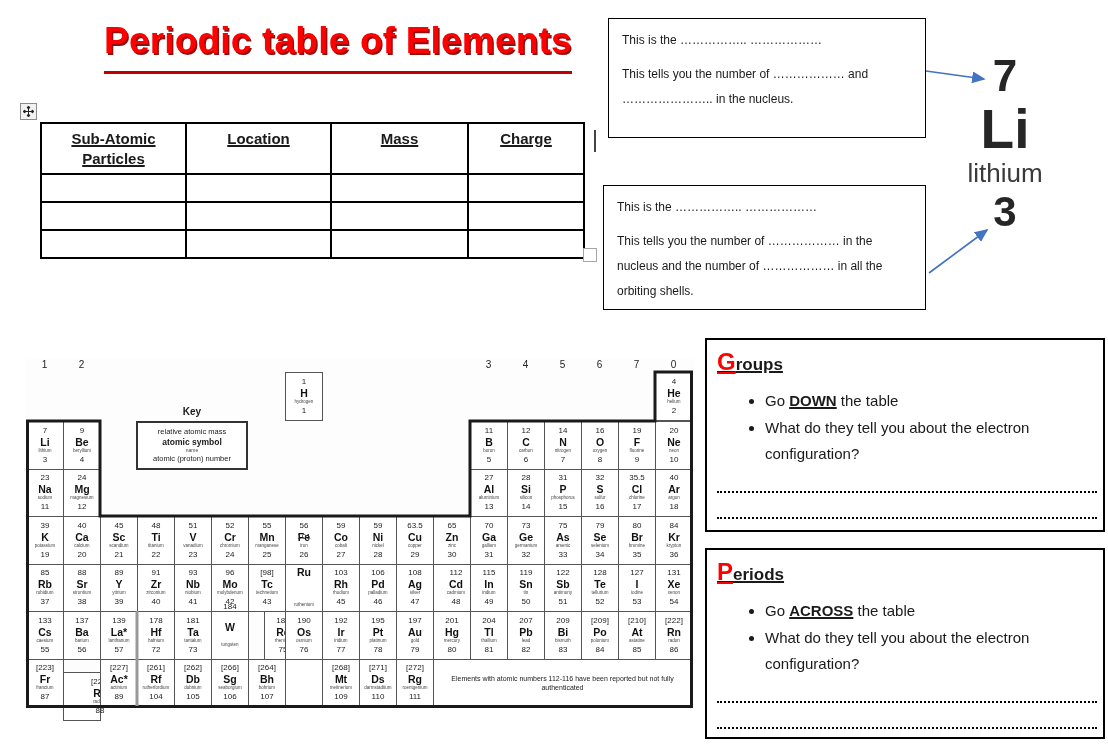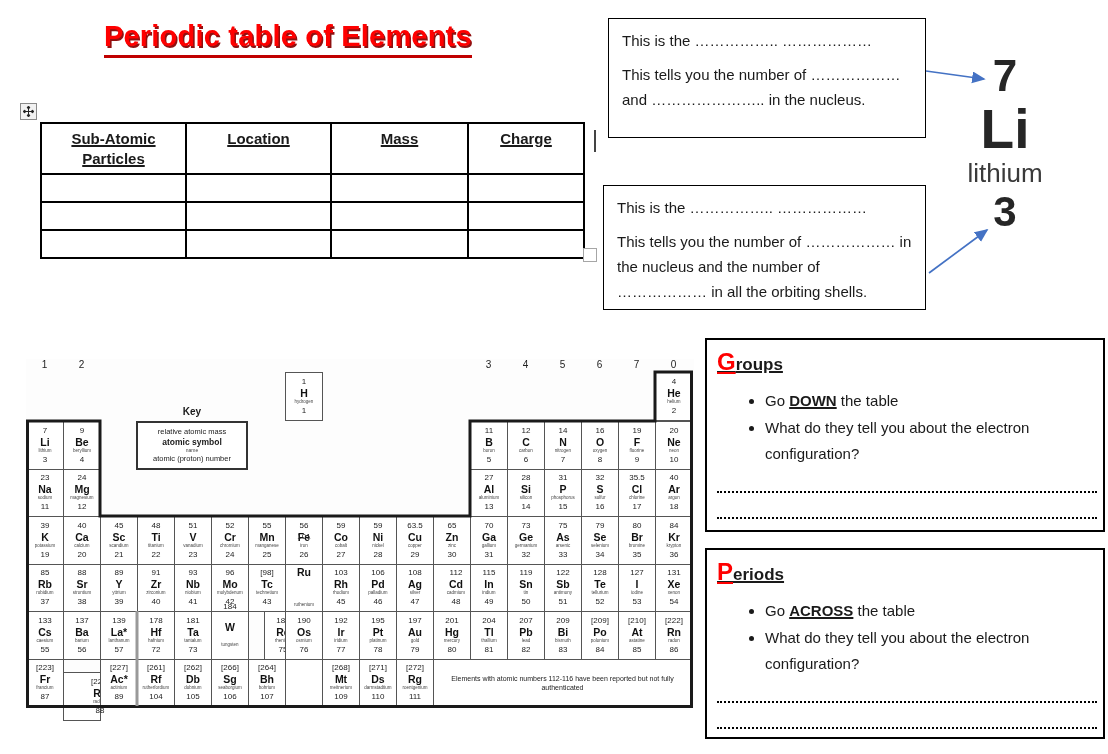--- a/index.html
+++ b/index.html
@@ -1,39 +1,39 @@
 <!DOCTYPE html>
 <html><head>
 <meta charset="utf-8">
 <style>
   html,body{margin:0;padding:0;background:#e9e9e9;}
   #canvas{position:relative;width:1108px;height:754px;background:#ffffff;overflow:hidden;
           font-family:"Liberation Sans",sans-serif;color:#1a1a1a;}
 
   
-  .title{position:absolute;left:104px;top:20px;font-size:29px;font-weight:bold;
+  .title{position:absolute;left:104px;top:20px;font-size:37px;font-weight:bold;
          color:#ff0000;text-shadow:1.5px 1.5px 0 #8f1010;
-         border-bottom:3px solid #c00000;padding-bottom:2px;letter-spacing:.2px;}
+         border-bottom:3px solid #c00000;padding-bottom:9px;letter-spacing:.2px;}
 
   
   .move-handle{position:absolute;left:20px;top:103px;width:15px;height:15px;border:1px solid #8a8a8a;
                background:#f2f2f2;display:flex;align-items:center;justify-content:center;}
   .resize-handle{position:absolute;left:583px;top:248px;width:12px;height:12px;border:1px solid #a6a6a6;background:#fff;}
   .text-cursor{position:absolute;left:594px;top:130px;width:1.5px;height:22px;background:#444;}
 
   
   .ws-table{position:absolute;left:40px;top:122px;border-collapse:collapse;table-layout:fixed;}
   .ws-table td,.ws-table th{border:2px solid #000;padding:0;}
   .ws-table th{height:44px;font-size:15px;font-weight:bold;text-decoration:underline;
                text-decoration-thickness:2px;vertical-align:top;padding-top:5px;line-height:20px;}
   .ws-table td{height:26px;}
 
   
   .info-box{position:absolute;border:1.6px solid #000;background:#fff;
-            font-size:15px;line-height:25px;padding:9px 13px;}
+            font-size:12px;line-height:25px;padding:9px 13px;}
   .info-box p{margin:0 0 9px 0;}
   .info-box p:last-child{margin-bottom:0;}
   #info1{left:608px;top:18px;width:290px;height:100px;}
   #info2{left:603px;top:185px;width:295px;height:105px;}
 
   
   .el-display{position:absolute;left:945px;top:52px;width:120px;text-align:center;color:#262626;}
   .el-display .d-mass{font-size:44px;font-weight:600;line-height:48px;}
   .el-display .d-sym{font-size:55px;font-weight:800;line-height:58px;}
   .el-display .d-name{font-size:26px;font-weight:400;line-height:30px;color:#3a3a3a;}

